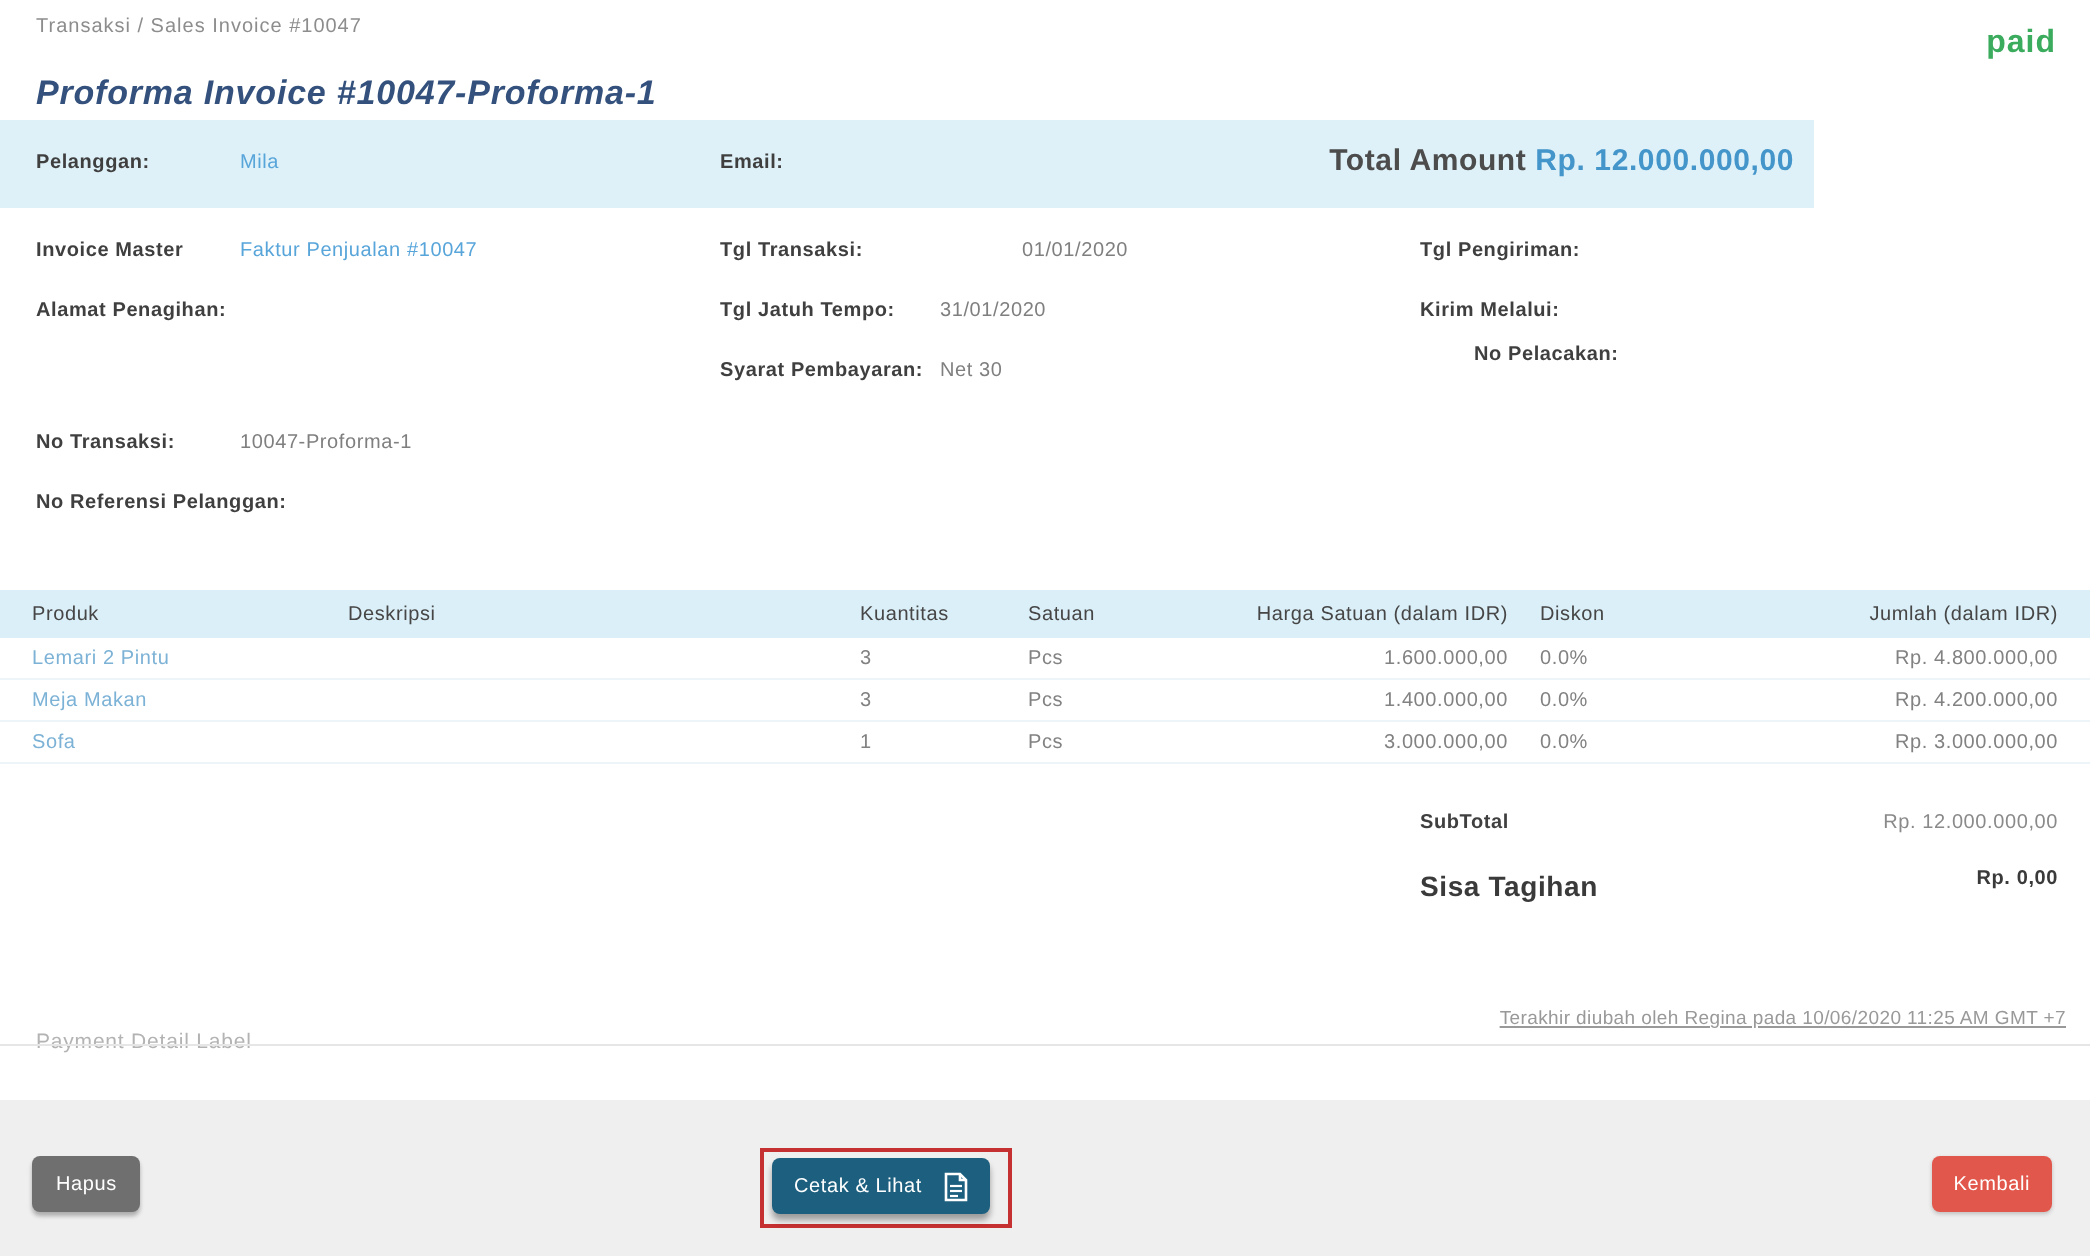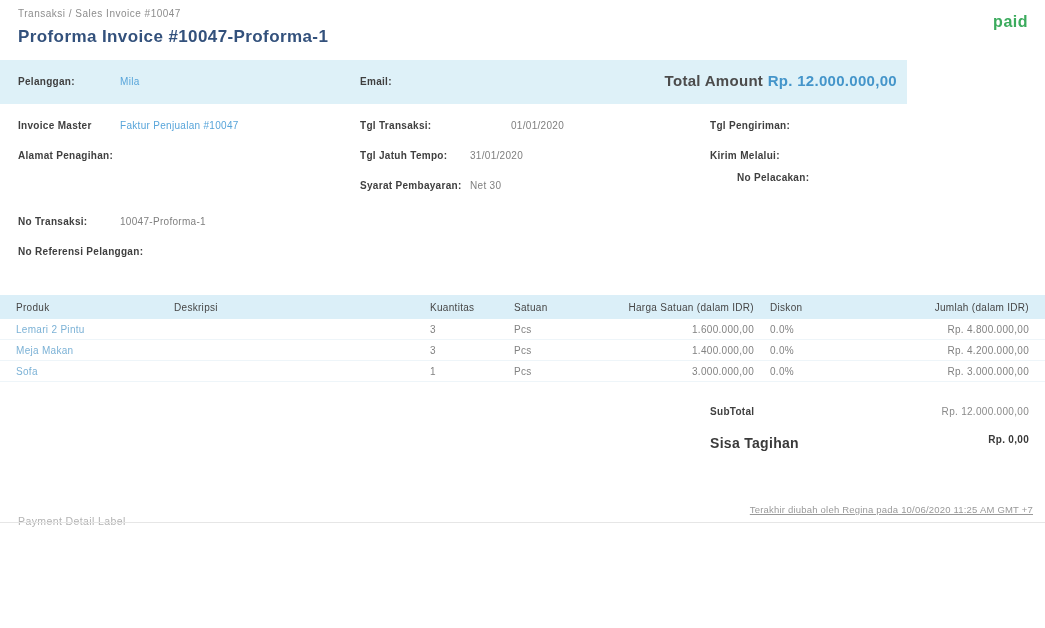--- a/index.html
+++ b/index.html
@@ -4,21 +4,21 @@
 <style>
   * { margin:0; padding:0; box-sizing:border-box; }
   html,body { width:1045px; height:628px; }
   body { font-family:"Liberation Sans", sans-serif; background:#ffffff; position:relative; overflow:hidden; }
 
   .page { position:relative; width:1045px; height:628px; background:#fff; }
 
   
   .header { position:absolute; top:8px; left:18px; }
   .breadcrumb { font-size:10px; color:#8d8d8d; letter-spacing:.5px; }
-  .page-title { font-size:17px; font-weight:bold; color:#33517c; letter-spacing:.4px; margin-top:8px; }
+  .page-title { font-size:17px; font-weight:bold; color:#33517c; letter-spacing:.4px; margin-top:18px;font-style:italic; }
   .status-badge { position:absolute; top:13px; right:17px; color:#3bab5d; font-weight:bold; font-size:16px; letter-spacing:.5px; }
 
   
   .band { position:absolute; top:60px; left:0; width:907px; height:44px; background:#def1f8; }
   .band .lbl { position:absolute; top:16px; font-size:10px; font-weight:bold; color:#3f3f3f; letter-spacing:.3px; }
   .band .val { position:absolute; top:16px; font-size:10px; color:#58a5da; letter-spacing:.3px; }
   .band .total-wrap { position:absolute; top:12px; right:10px; font-size:15px; font-weight:bold; letter-spacing:.3px; }
   .band .total-label { color:#4c4c4c; }
   .band .total-value { color:#4495ca; }
 
@@ -156,14 +156,32 @@
 
   <span class="subtotal-label">SubTotal</span>
   <span class="subtotal-value">Rp. 12.000.000,00</span>
   <span class="sisa-label">Sisa Tagihan</span>
   <span class="sisa-value">Rp. 0,00</span>
 
   <div class="payment-label">Payment Detail Label</div>
   <a class="modified-link">Terakhir diubah oleh Regina pada 10/06/2020 11:25 AM GMT +7</a>
   <div class="divider"></div>
 
+  <div class="action-bar">
+    <button class="btn btn-hapus">Hapus</button>
+    <div class="red-box">
+      <button class="btn btn-cetak">
+        <span>Cetak &amp; Lihat</span>
+        <span class="doc-icon">
+          <svg width="12" height="15" viewBox="0 0 12 15" fill="none" xmlns="http://www.w3.org/2000/svg">
+            <path d="M1 1 H8 L11 4 V14 H1 Z" stroke="#ffffff" stroke-width="1.3" fill="none"></path>
+            <path d="M8 1 V4 H11" stroke="#ffffff" stroke-width="1.3" fill="none"></path>
+            <line x1="3" y1="7" x2="9" y2="7" stroke="#ffffff" stroke-width="1.1"></line>
+            <line x1="3" y1="9.5" x2="9" y2="9.5" stroke="#ffffff" stroke-width="1.1"></line>
+            <line x1="3" y1="12" x2="7" y2="12" stroke="#ffffff" stroke-width="1.1"></line>
+          </svg>
+        </span>
+      </button>
+    </div>
+    <button class="btn btn-kembali">Kembali</button>
+  </div>
 
 </div>
 
 </body></html>

